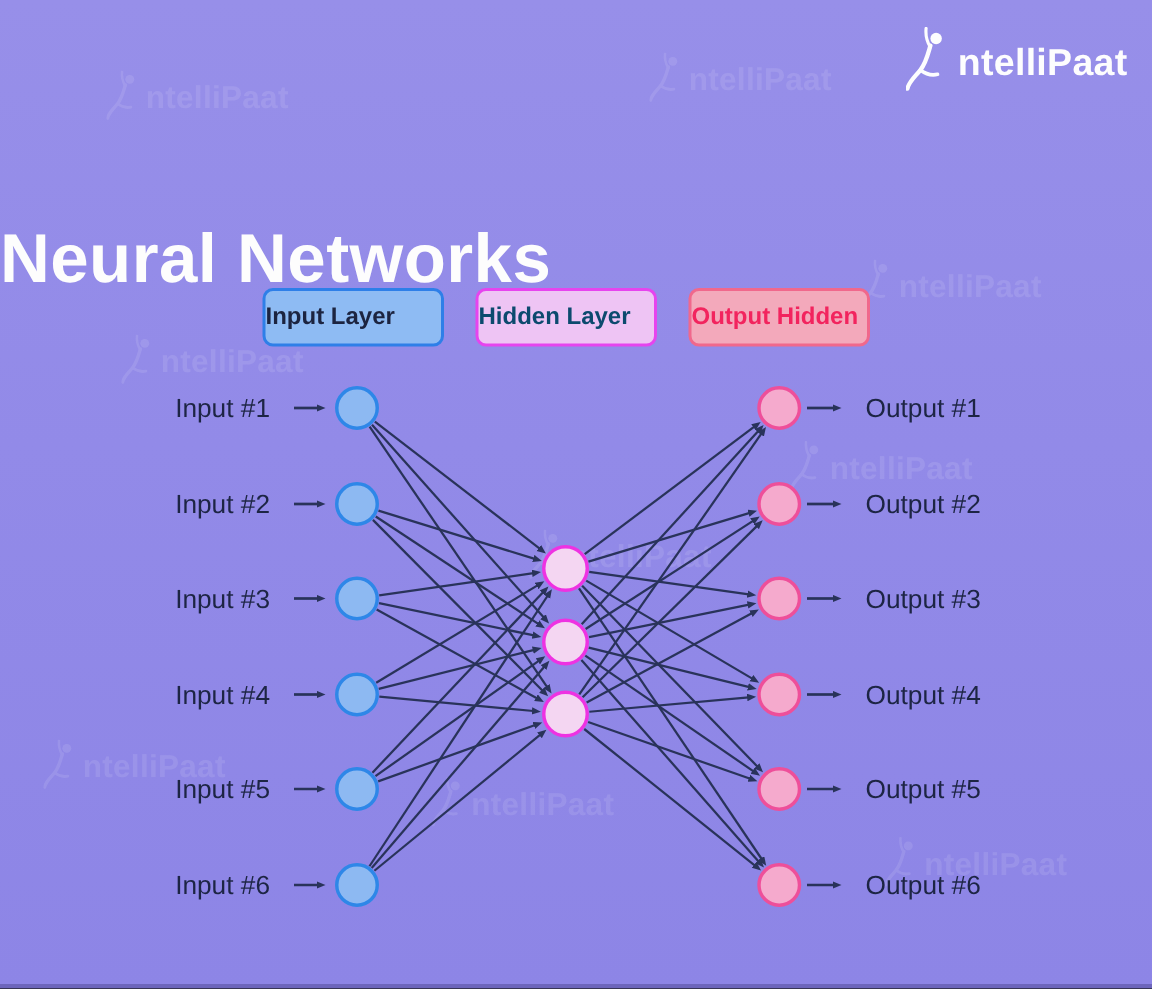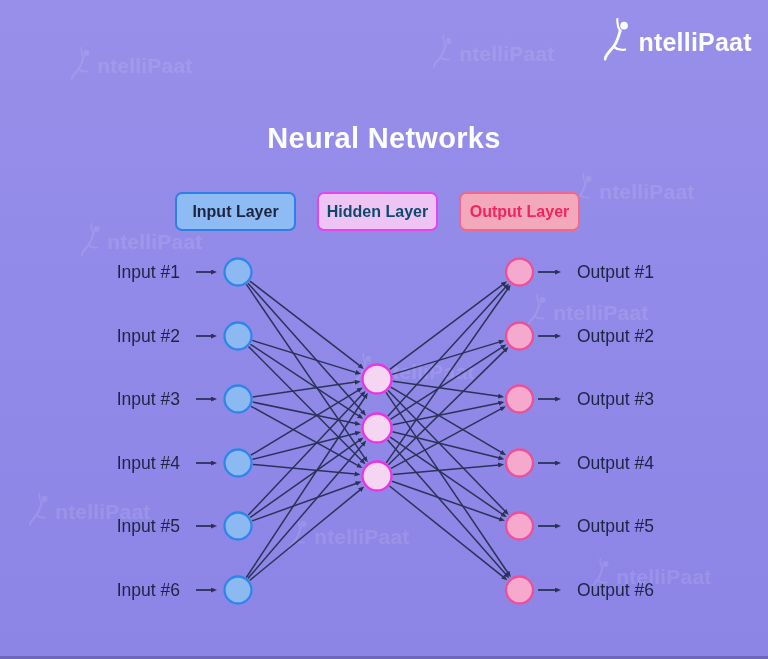--- a/index.html
+++ b/index.html
@@ -16,26 +16,26 @@
     color:#fdfdfe; }
   .logo svg { height:44px; width:auto; }
   .logo .wordmark { font-size:25px; font-weight:800; letter-spacing:0.2px; margin-top:5px; }
 
   
   .wm { position:absolute; display:flex; align-items:center; gap:1px; opacity:0.10;
     color:#ffffff; pointer-events:none; }
   .wm svg { height:34px; width:auto; }
   .wm .wordmark { font-size:21px; font-weight:800; letter-spacing:0.2px; margin-top:4px; }
 
-  .title { position:absolute; top:103px; left:0; width:100%; text-align:center;
-    font-size:29px; font-weight:800; letter-spacing:0.3px; color:#fdfdfd; }
+  .title { position:absolute; top:114px; left:0; width:100%; 
+    font-size:46px; font-weight:800; letter-spacing:0.3px; color:#fdfdfd; }
 
   .legend { position:absolute; top:192px; left:175px; display:flex; gap:21px; }
   .chip { width:121px; height:39px; box-sizing:border-box; border-radius:7px;
-    border:2px solid; display:flex; align-items:center; justify-content:center;
+    border:2px solid; display:flex; align-items:center; justify-content:flex-start;
     font-size:16px; font-weight:700; }
 
   .net { position:absolute; left:0; top:0; }
   .net text { font-family:"Liberation Sans", sans-serif; font-size:17.5px; font-weight:500; }
 </style>
 </head>
 <body>
 
 <svg width="0" height="0" style="position:absolute">
   <defs>
@@ -115,21 +115,21 @@
   <h1 class="title">Neural Networks</h1>
 
   <div class="legend">
     <div class="chip" id="chip-input" style="background: rgb(142, 187, 243); border-color: rgb(46, 127, 232); color: rgb(28, 36, 64);">
       <span>Input Layer</span>
     </div>
     <div class="chip" id="chip-hidden" style="background: rgb(238, 196, 244); border-color: rgb(230, 68, 238); color: #0c4a6e;">
       <span>Hidden Layer</span>
     </div>
     <div class="chip" id="chip-output" style="background: rgb(243, 169, 187); border-color: rgb(240, 104, 140); color: rgb(242, 36, 94);">
-      <span>Output Layer</span>
+      <span>Output Hidden</span>
     </div>
   </div>
 
   <svg id="net" class="net" width="768" height="659" viewBox="0 0 768 659">
       <defs>
         <marker id="ah" markerWidth="7" markerHeight="7" refX="1" refY="2.5" orient="auto" markerUnits="userSpaceOnUse">
           <path d="M0,0 L6,2.5 L0,5 Z" fill="#29335a"></path>
         </marker>
       </defs>
       <line x1="249.9" y1="281.1" x2="360.0" y2="365.9" stroke="#29335a" stroke-width="1.5" marker-end="url(#ah)"></line>

